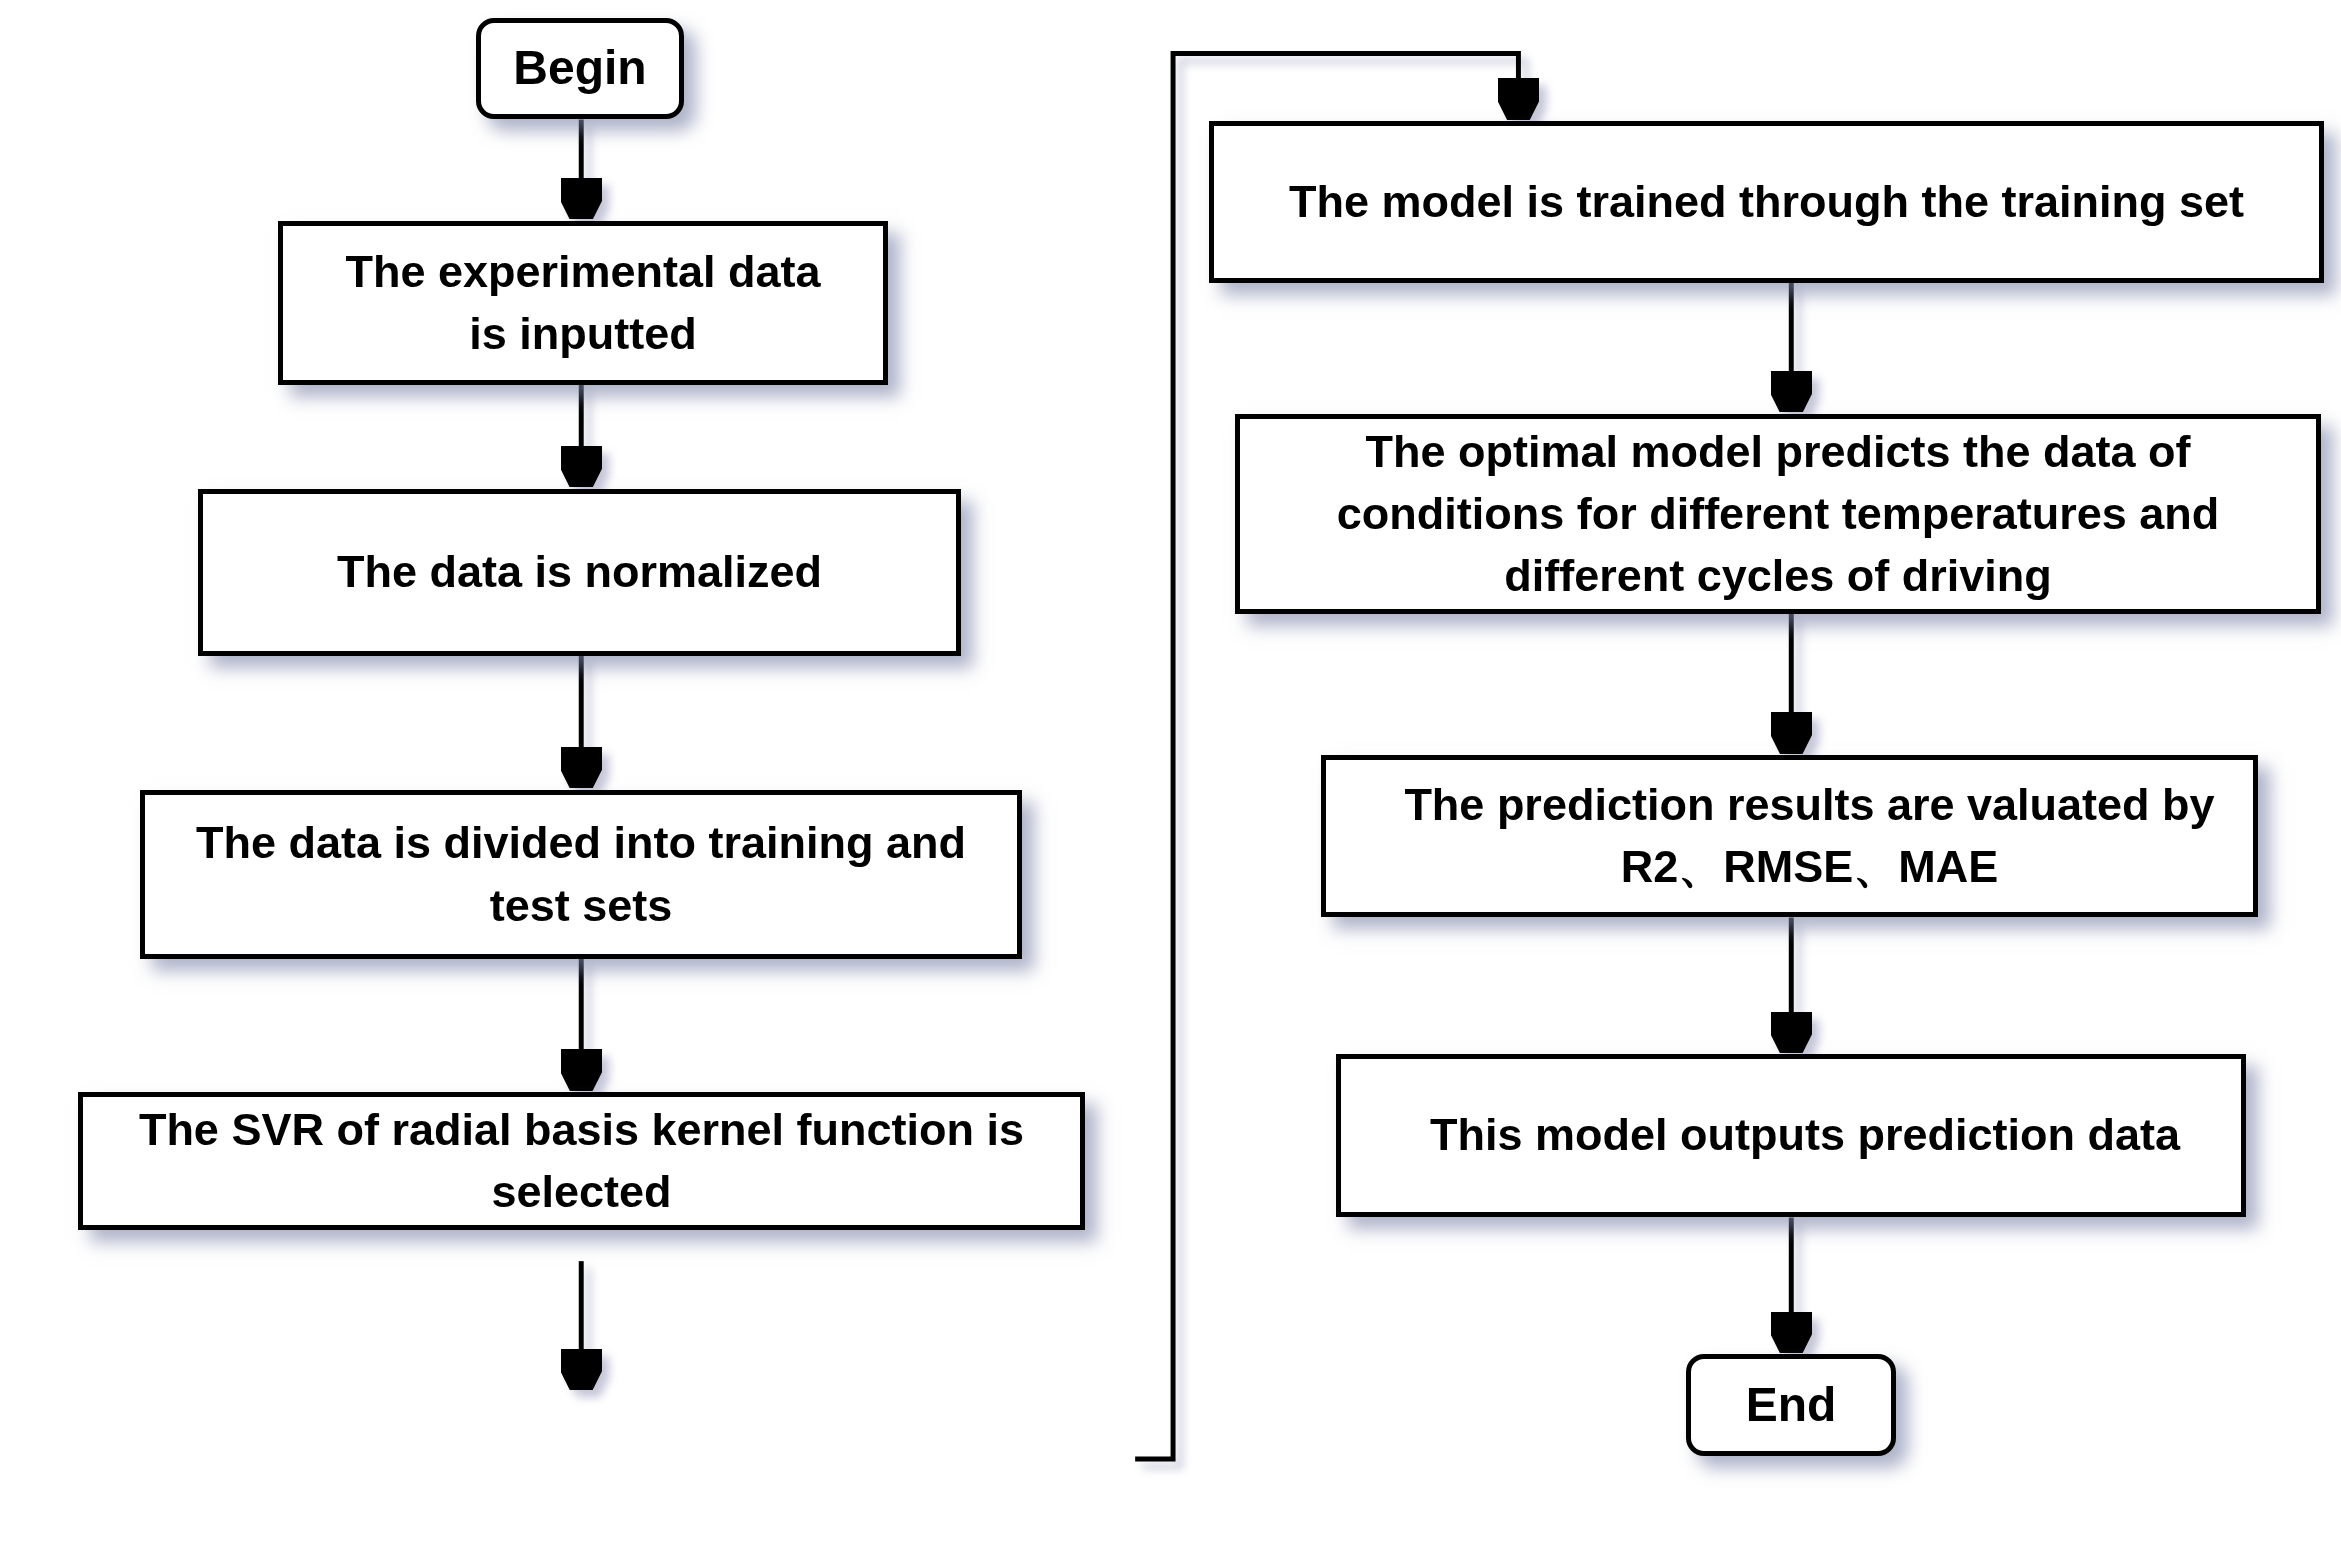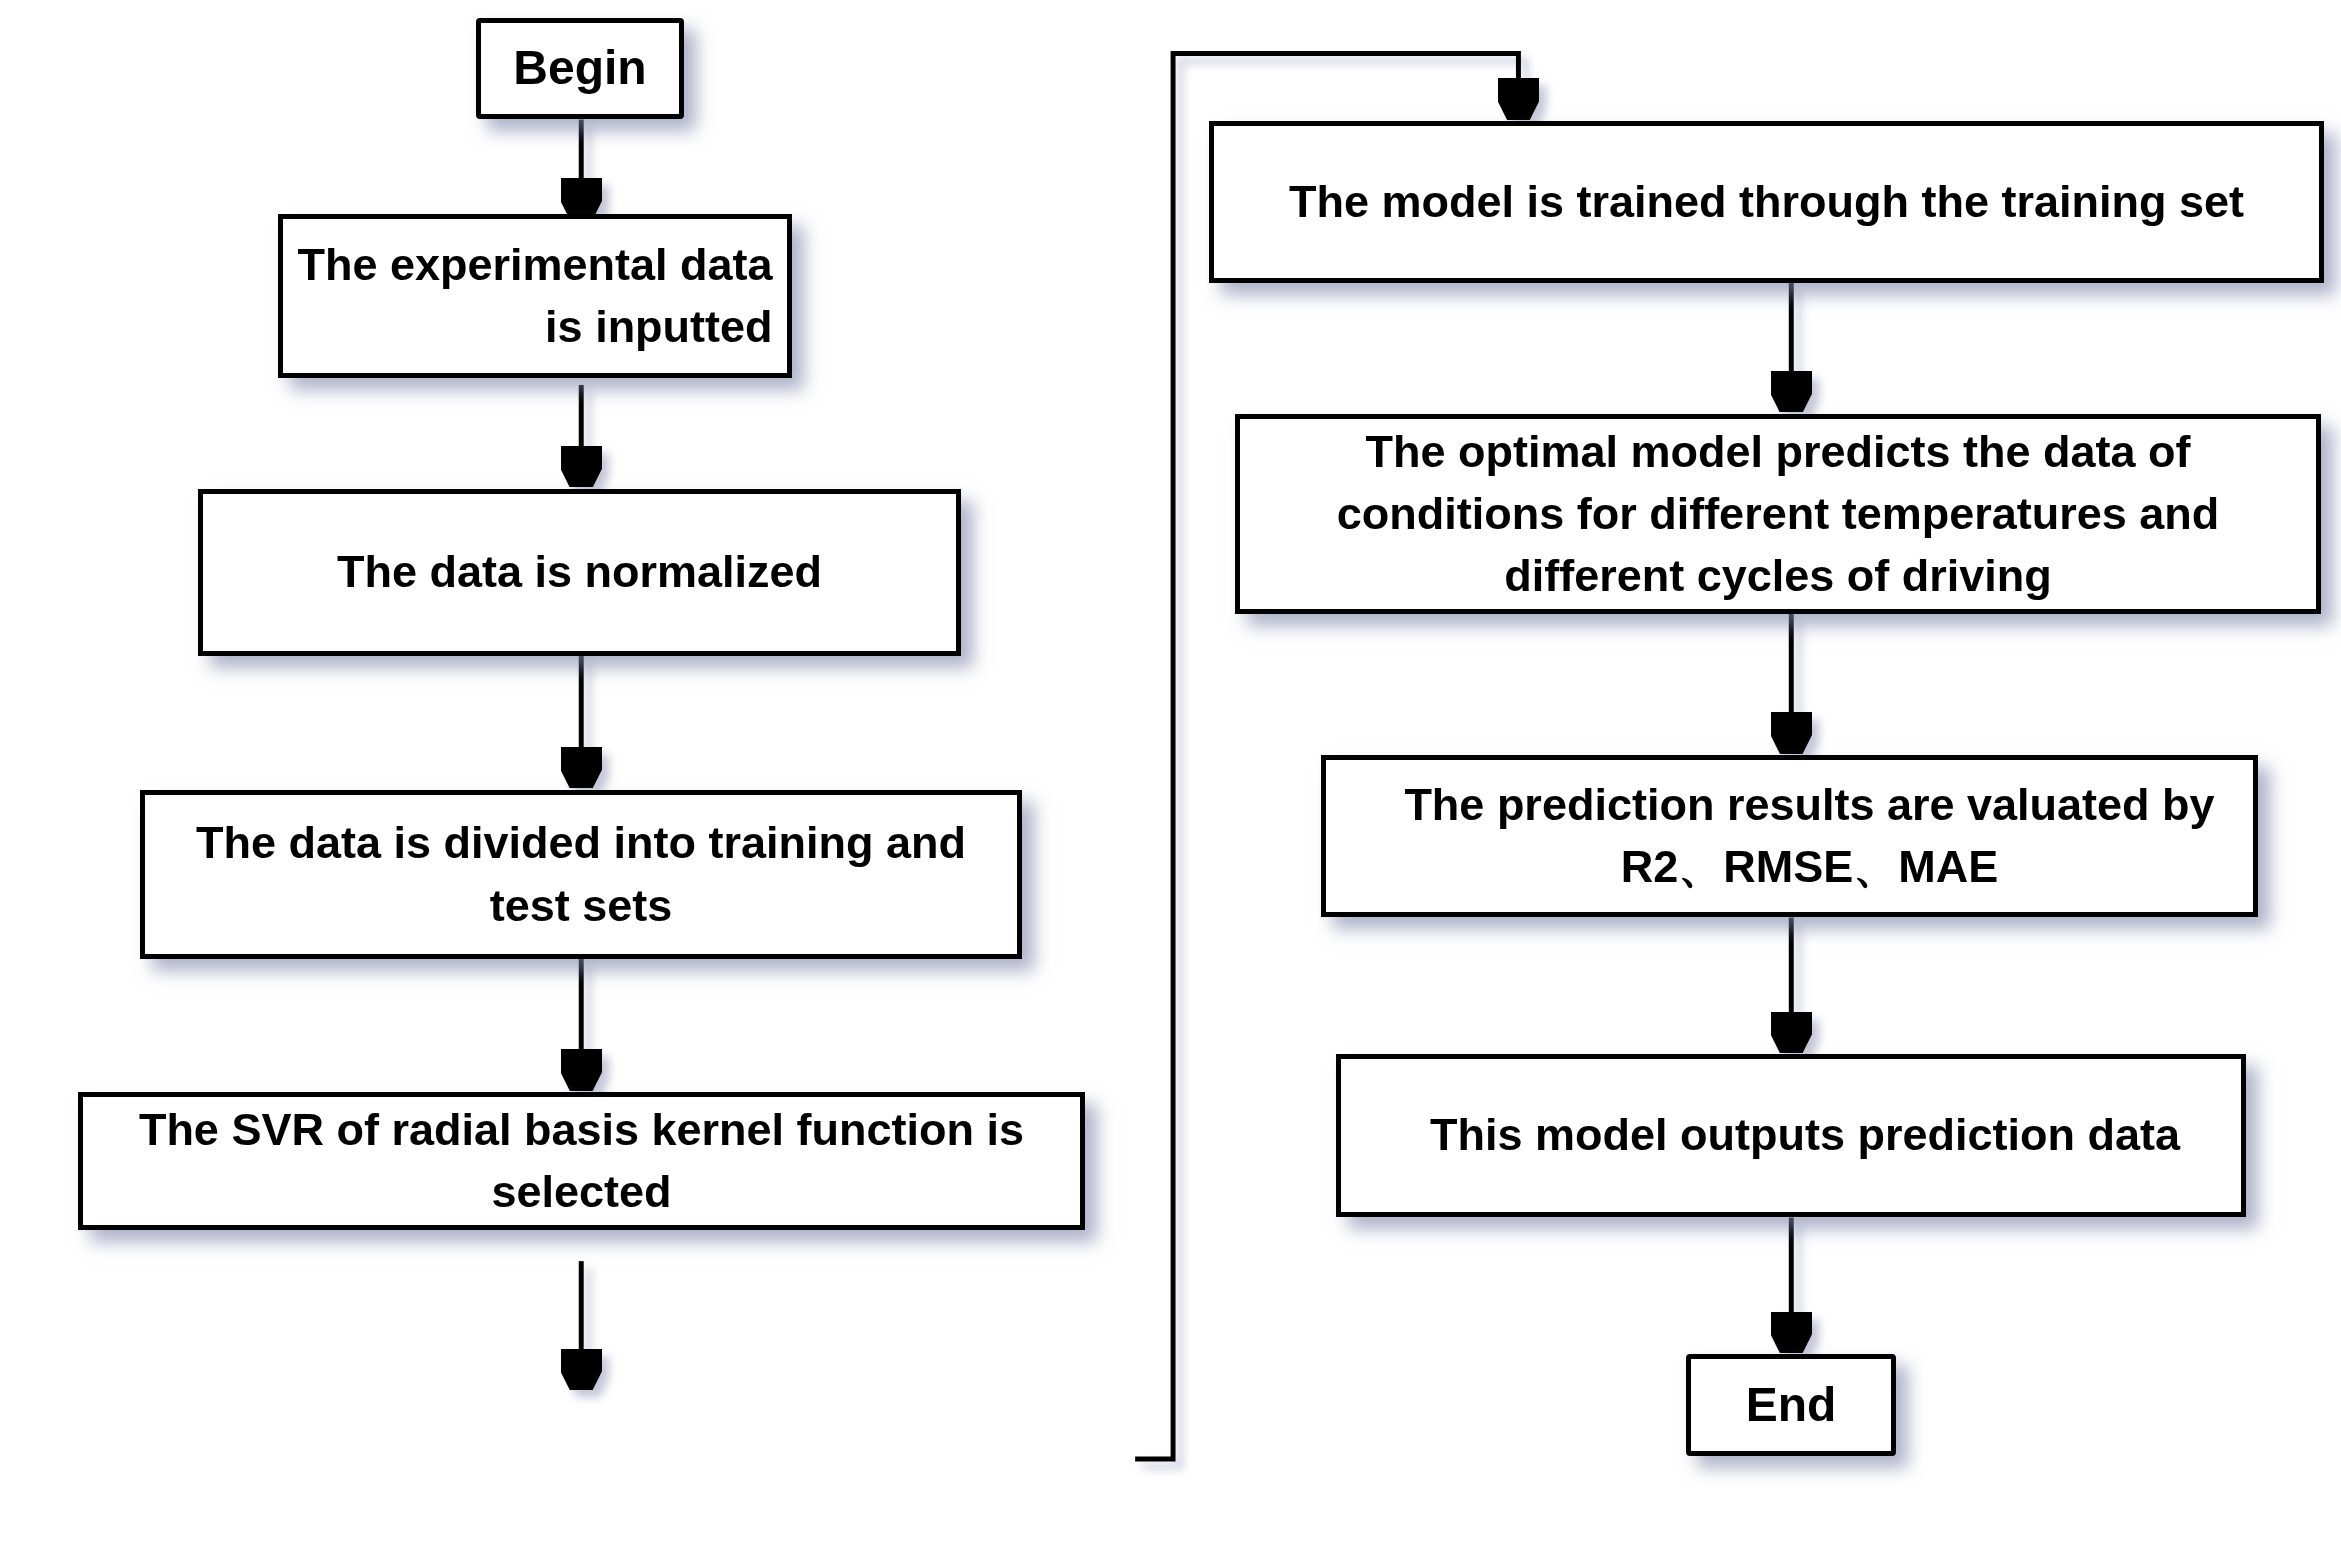--- a/index.html
+++ b/index.html
@@ -37,27 +37,27 @@
     align-items: center;
     justify-content: center;
     text-align: center;
     font-weight: bold;
     font-size: 45px;
     line-height: 1.38;
     white-space: pre-line;
     box-shadow: 11.5px 11.5px 16.5px rgba(125,132,168,0.62);
   }
   .terminator {
-    border-radius: 4px;
+    border-radius: 18px;
     border-width: 5px;
     font-size: 48px;
   }
   
   #n-begin { left: 476px; top: 18px;   width: 208px;  height: 101px; }
-  #n-l1    { left: 278px; top: 214px;  width: 514px;  height: 164px; text-align: right; }
+  #n-l1    { left: 278px; top: 221px;  width: 610px;  height: 164px; }
   #n-l2    { left: 198px; top: 489px;  width: 763px;  height: 167px; }
   #n-l3    { left: 140px; top: 790px;  width: 882px; height: 169px; }
   #n-l4    { left: 78px;  top: 1092px; width: 1007px; height: 138px; }
   #n-l5    { left: 16.5px;  top: 1392px; width: 1119px; height: 167px; }
   
   #n-r1    { left: 1209px; top: 121px;  width: 1115px; height: 162px; }
   #n-r2    { left: 1235px; top: 414px;  width: 1086px; height: 200px; }
   #n-r3    { left: 1321px; top: 755px;  width: 937px; height: 162px; padding-left: 40px; }
   #n-r4    { left: 1336px; top: 1054px; width: 910px; height: 163px; padding-left: 28px; }
   #n-end   { left: 1686px; top: 1354px; width: 210px;  height: 102px; }

